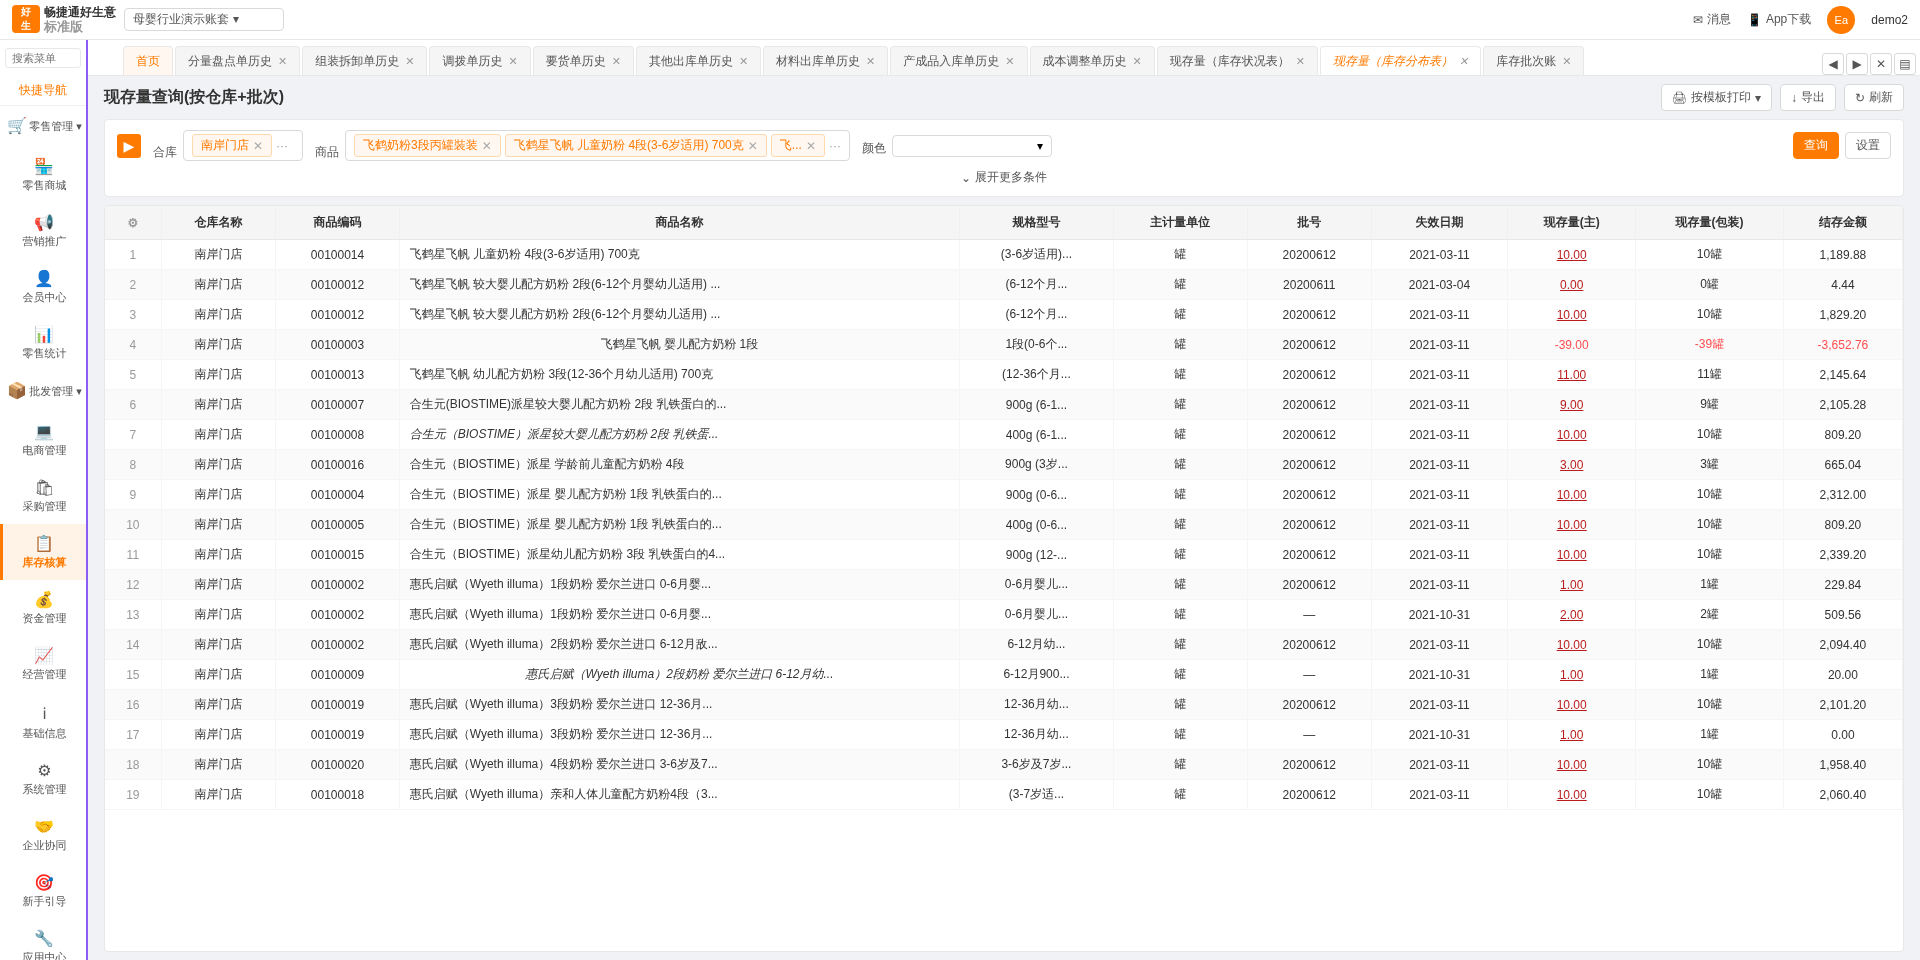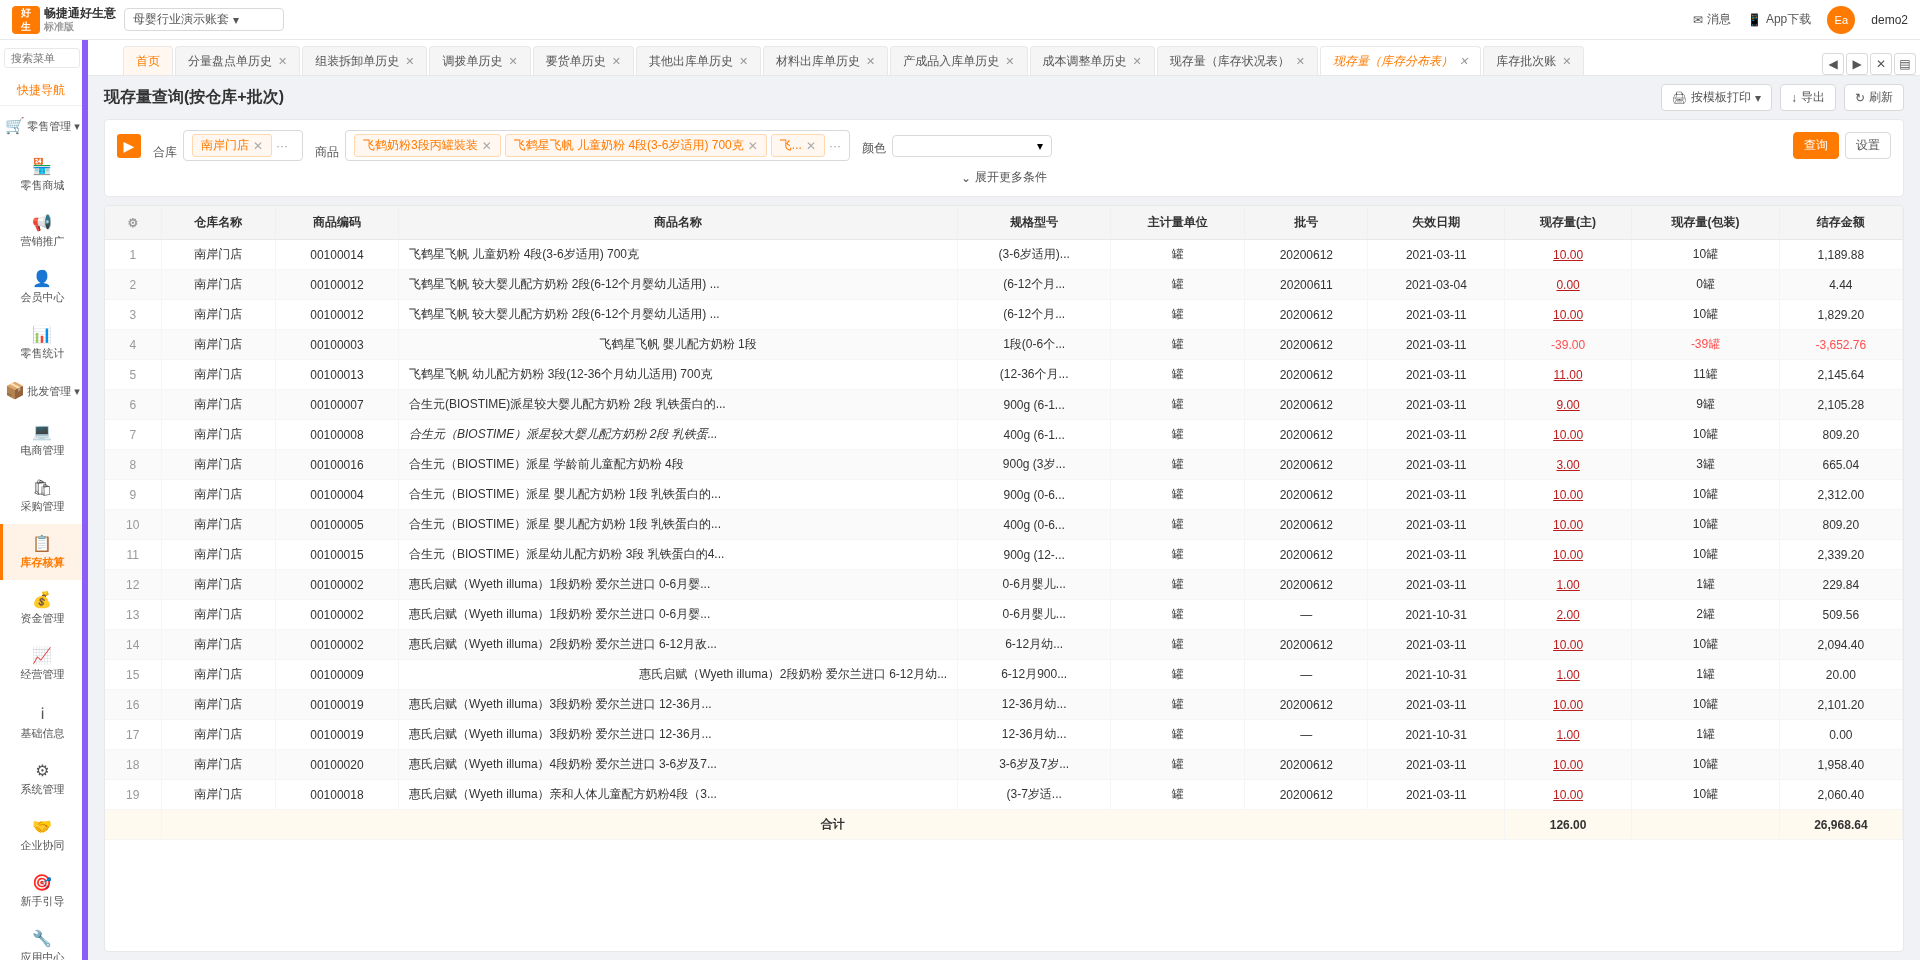--- a/index.html
+++ b/index.html
@@ -14,21 +14,21 @@
     .store-selector { display: flex; align-items: center; gap: 4px; border: 1px solid #d9d9d9; border-radius: 4px; padding: 2px 8px; cursor: pointer; color: #555; font-size: 12px; min-width: 160px; }
     .top-bar-right { display: flex; align-items: center; gap: 16px; }
     .top-btn { display: flex; align-items: center; gap: 4px; color: #555; cursor: pointer; font-size: 12px; }
     .user-avatar { width: 28px; height: 28px; border-radius: 50%; background: #ff7a00; display: flex; align-items: center; justify-content: center; color: white; font-size: 11px; cursor: pointer; }
     .user-name { color: #333; cursor: pointer; font-size: 12px; }
 
     
     .main-layout { display: flex; flex: 1; overflow: hidden; }
 
     
-    .sidebar { width: 88px; background: #fff; border-right: 6px solid #8b5cf6; display: flex; flex-direction: column; flex-shrink: 0; overflow-y: auto; }
+    .sidebar { width: 88px; background: #fff; border-right: 2px solid #8b5cf6; display: flex; flex-direction: column; flex-shrink: 0; overflow-y: auto; }
     .sidebar-item { padding: 10px 0; text-align: center; cursor: pointer; color: #555; font-size: 12px; border-left: 3px solid transparent; }
     .sidebar-item.active { color: #ff7a00; background: #fff3e8; border-left-color: #ff7a00; font-weight: bold; }
     .sidebar-item .s-icon { font-size: 16px; margin-bottom: 2px; }
     .sidebar-item .s-label { font-size: 11px; }
     .sidebar-item.has-sub { display: flex; align-items: center; justify-content: center; gap: 2px; }
 
     
     .content-area { flex: 1; display: flex; flex-direction: column; overflow: hidden; }
 
     
@@ -83,21 +83,21 @@
   </style>
 </head>
 <body>
 
 <div class="top-bar">
   <div class="top-bar-left">
     <div class="logo-area">
       <div class="logo-icon">好<br>生</div>
       <div class="logo-text">
         <div>畅捷通好生意</div>
-        <div style="font-size:10px;color:#999;">标准版</div>
+        <div style="font-size:13px;color:#999;">标准版</div>
       </div>
     </div>
     <div class="store-selector">
       <span>母婴行业演示账套</span>
       <span>▾</span>
     </div>
   </div>
   <div class="top-bar-right">
     <div class="top-btn">
       <span>✉</span>
@@ -544,21 +544,21 @@
                 <td><span>2021-03-11</span></td>
                 <td><span class="link-num">10.00</span></td>
                 <td><span class="">10罐</span></td>
                 <td><span class="">2,094.40</span></td>
               </tr>
               <tr>
                 <td><span class="row-num">15</span></td>
                 <td><span>南岸门店</span></td>
                 <td><span>00100009</span></td>
                 <td style="text-align: left;">
-                  <span style="text-align:right;display:block;">惠氏启赋（Wyeth illuma）2段奶粉 爱尔兰进口 6-12月幼...</span>
+                  <span style="text-align:center;display:block;font-style:italic;">惠氏启赋（Wyeth illuma）2段奶粉 爱尔兰进口 6-12月幼...</span>
                 </td>
                 <td><span>6-12月900...</span></td>
                 <td><span>罐</span></td>
                 <td><span>—</span></td>
                 <td><span>2021-10-31</span></td>
                 <td><span class="link-num">1.00</span></td>
                 <td><span class="">1罐</span></td>
                 <td><span class="">20.00</span></td>
               </tr>
               <tr style="background: rgb(250, 250, 250);">
@@ -613,26 +613,19 @@
                 <td style="text-align: left;">
                   <span style="text-align:left;display:block;">惠氏启赋（Wyeth illuma）亲和人体儿童配方奶粉4段（3...</span>
                 </td>
                 <td><span>(3-7岁适...</span></td>
                 <td><span>罐</span></td>
                 <td><span>20200612</span></td>
                 <td><span>2021-03-11</span></td>
                 <td><span class="link-num">10.00</span></td>
                 <td><span class="">10罐</span></td>
                 <td><span class="">2,060.40</span></td>
-              </tr>
-              <tr class="total-row">
-                <td colspan="1" style="font-weight: bold;"></td>
-                <td colspan="7" style="font-weight: bold;">合计</td>
-                <td colspan="1" style="font-weight: bold;">126.00</td>
-                <td colspan="1" style="font-weight: bold;"></td>
-                <td colspan="1" style="font-weight: bold;">26,968.64</td>
               </tr>
             </tbody>
         </table>
       </div>
     </div>
   </div>
 </div>
 
 </body></html>

